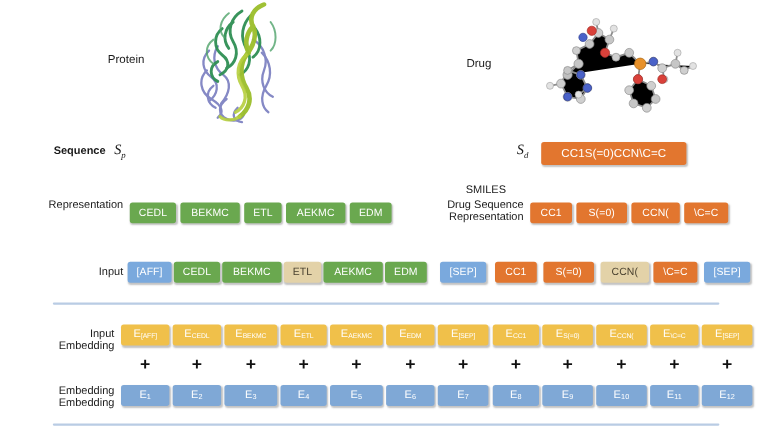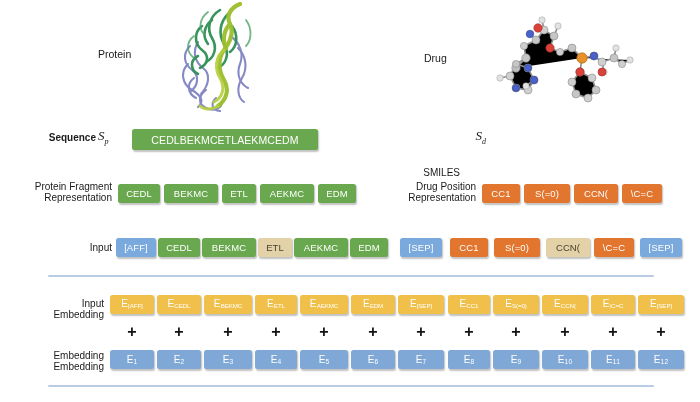--- a/index.html
+++ b/index.html
@@ -245,42 +245,41 @@
         <circle cx="48" cy="74" r="3.8" fill="#4a62c8" stroke="#2f3f8f" stroke-width="0.6"></circle>
         <circle cx="42" cy="62" r="3.6" fill="#4a62c8" stroke="#2f3f8f" stroke-width="0.6"></circle>
         <circle cx="30" cy="82" r="3.6" fill="#4a62c8" stroke="#2f3f8f" stroke-width="0.6"></circle>
         <circle cx="108" cy="50" r="3.8" fill="#4a62c8" stroke="#2f3f8f" stroke-width="0.6"></circle>
         <circle cx="96" cy="52" r="5.2" fill="#e8912a" stroke="#b06a14" stroke-width="0.7"></circle>
       </g>
     </svg>
   </div>
 
   <div class="row-label" style="left:20px; top:132px; width:76px;font-weight:bold;">Sequence</div>
-  <div class="row-label" style="left:98px; top:130px; width:22px; text-align:left;">
+  <div class="row-label" style="left:98px; top:130px; width:22px; text-align:center;">
     <span class="sym"><span>S</span><sub>p</sub></span>
   </div>
-  <div class="chip green seqbar" style="left:132px; top:129px; width:186px;">CEDLBEKMCETLAEKMCEDM</div>
 
   <div class="row-label" style="left:398px; top:132px; width:62px;margin-top:35px;">SMILES</div>
-  <div class="row-label" style="left:464px; top:130px; width:22px; text-align:right;">
+  <div class="row-label" style="left:464px; top:130px; width:22px; text-align:center;">
     <span class="sym"><span>S</span><sub>d</sub></span>
   </div>
+  <div class="chip orange seqbar" style="left:492px; top:129px; width:132px;">CC1S(=0)CCN\C=C</div>
 
   <div class="row-label two-line" style="left:8px; top:181px; width:104px;">
-    <div>Protein Fragment</div>
     <div>Representation</div>
   </div>
   <div class="chip green" style="left:118px; top:184px; width:42px;">CEDL</div>
   <div class="chip green" style="left:164px; top:184px; width:54px;">BEKMC</div>
   <div class="chip green" style="left:222px; top:184px; width:34px;">ETL</div>
   <div class="chip green" style="left:260px; top:184px; width:54px;">AEKMC</div>
   <div class="chip green" style="left:318px; top:184px; width:38px;">EDM</div>
 
   <div class="row-label two-line" style="left:380px; top:181px; width:96px;">
-    <div>Drug Position</div>
+    <div>Drug Sequence</div>
     <div>Representation</div>
   </div>
   <div class="chip orange" style="left:482px; top:184px; width:38px;">CC1</div>
   <div class="chip orange" style="left:524px; top:184px; width:46px;">S(=0)</div>
   <div class="chip orange" style="left:574px; top:184px; width:44px;">CCN(</div>
   <div class="chip orange" style="left:622px; top:184px; width:40px;">\C=C</div>
 
   <div class="row-label" style="left:36px; top:242px; width:76px;">Input</div>
 
   <div class="chip blue" style="left:116px; top:238px; width:40px;">[AFF]</div>

